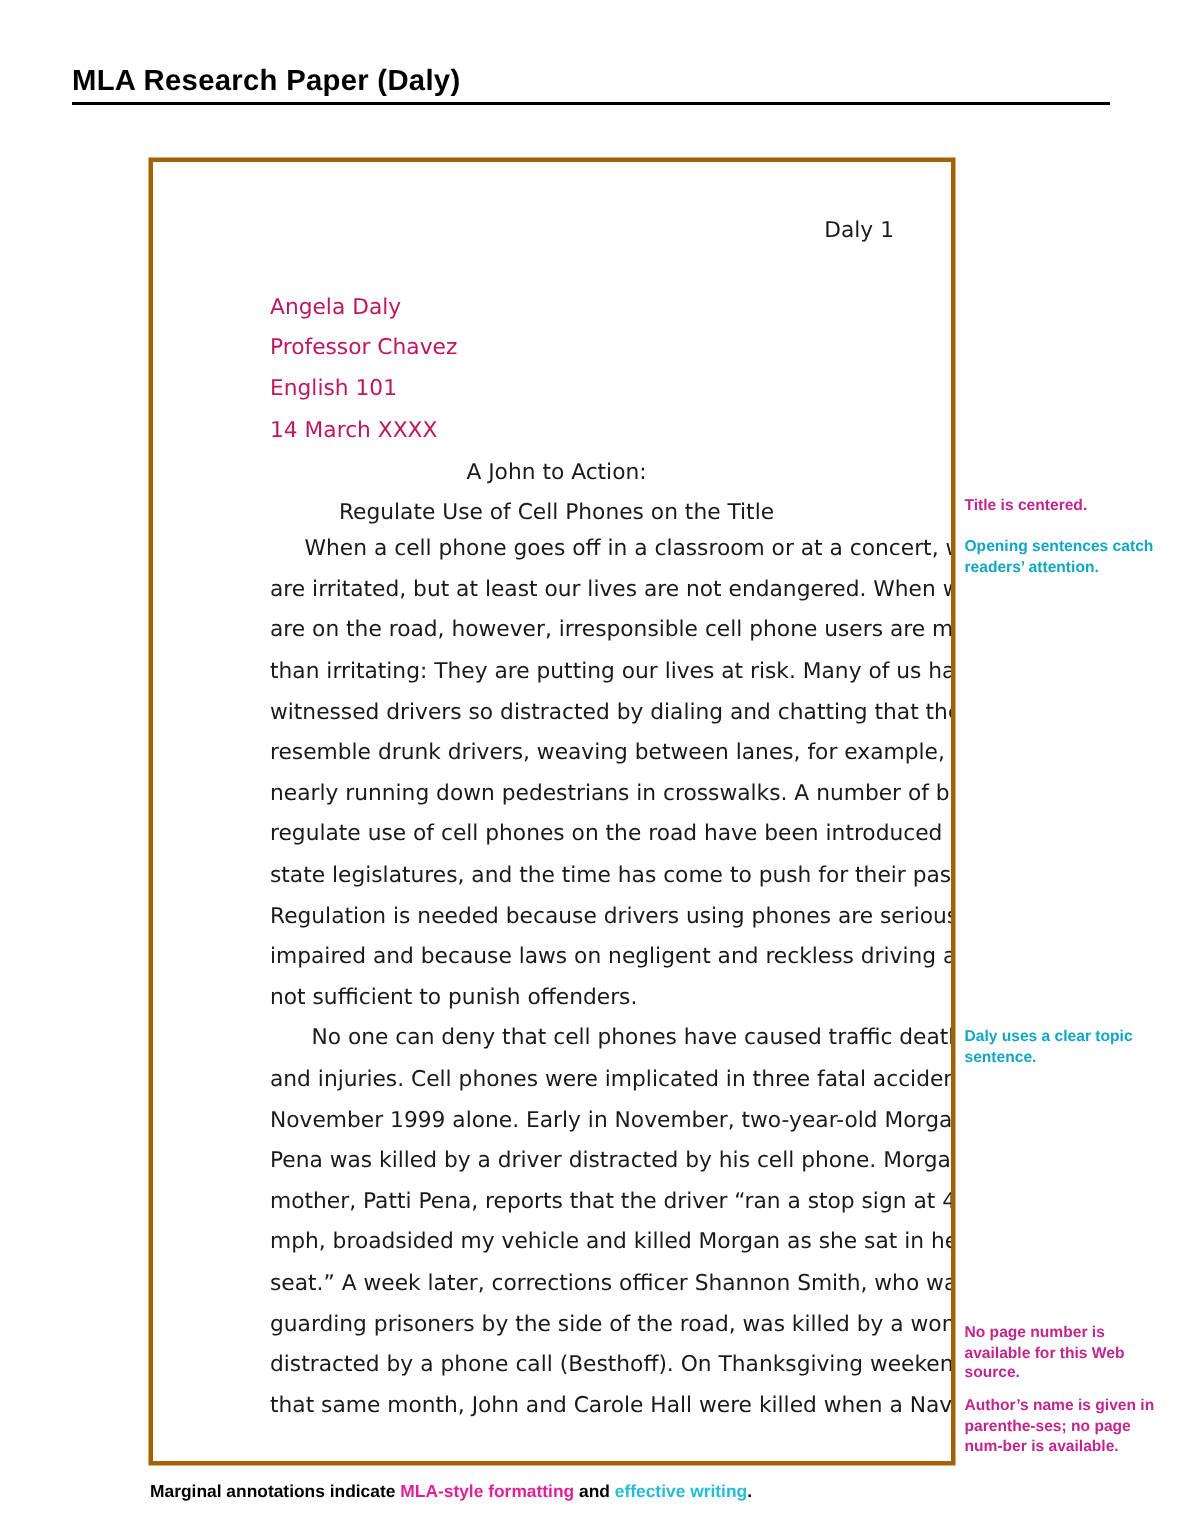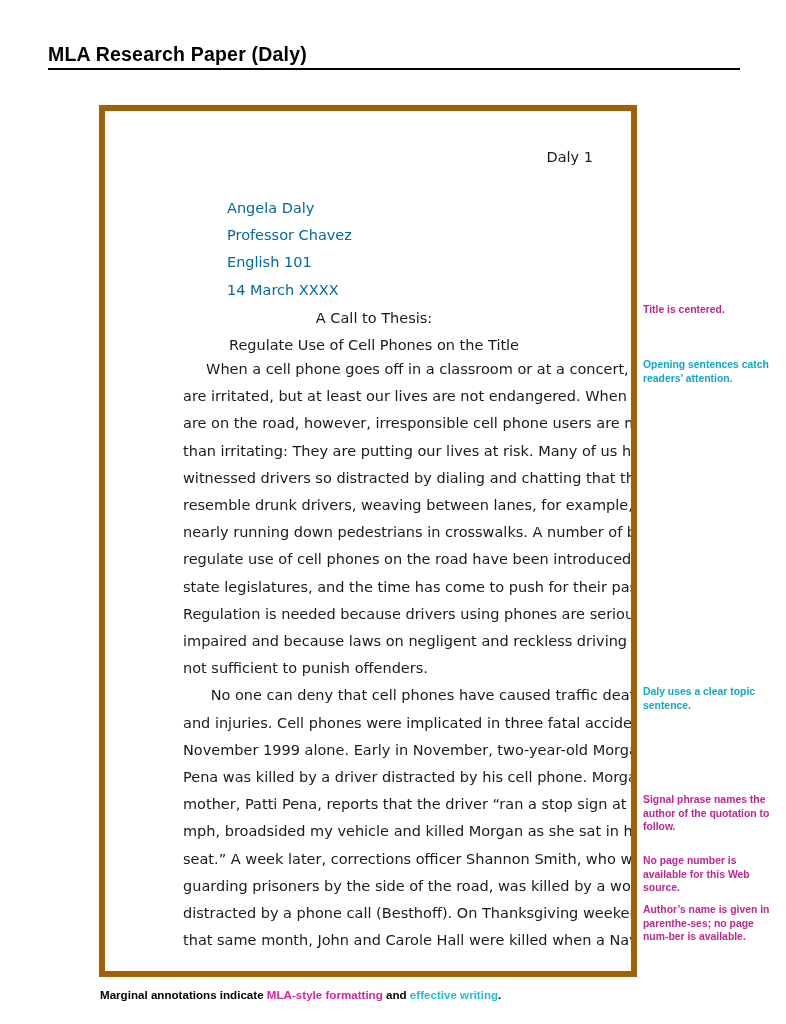--- a/index.html
+++ b/index.html
@@ -49,21 +49,21 @@
   }
 
   
   .doc-page {
     position: absolute;
     left: 99px;
     top: 105px;
     width: 538px;
     height: 872px;
     background: #ffffff;
-    border: 6px solid #a16207;
+    border: 3px solid #a16207;
     box-sizing: border-box;
     overflow: hidden;
   }
 
   .doc-inner {
     position: absolute;
     left: 0; top: 0;
     width: 100%;
     height: 100%;
   }
@@ -81,24 +81,23 @@
 
   
   .heading-block {
     position: absolute;
     left: 78px;
     top: 84px;
     width: 420px;
   }
   .heading-line {
     font-size: 14.5px;
-    color: #0369a1;
+    color: #be185d;
     line-height: 27.2px;
     white-space: nowrap;
-    margin-left: 44px;
   }
 
   
   .title-block {
     position: absolute;
     left: 40px;
     top: 194px;
     width: 458px;
     text-align: center;
   }
@@ -132,21 +131,21 @@
   }
   .annot {
     position: absolute;
     left: 0;
     width: 132px;
     font-family: "Liberation Sans", sans-serif;
     font-size: 10.4px;
     font-weight: bold;
     line-height: 13.6px;
   }
-  .annot.mla   { color: #c2268e; }
+  .annot.mla   { color: #c2268e; margin-top: 28px; }
   .annot.write { color: #11a7c4; }
 
   
   .footer {
     position: absolute;
     left: 100px;
     top: 988px;
     width: 640px;
     font-family: "Liberation Sans", sans-serif;
     font-size: 11.6px;
@@ -173,21 +172,21 @@
       <div class="running-head">Daly 1</div>
 
       <div class="heading-block">
         <div class="heading-line">Angela Daly</div>
         <div class="heading-line">Professor Chavez</div>
         <div class="heading-line">English 101</div>
         <div class="heading-line">14 March XXXX</div>
       </div>
 
       <div class="title-block">
-        <div class="title-line">A Call to Thesis:</div>
+        <div class="title-line">A John to Action:</div>
         <div class="title-line">Regulate Use of Cell Phones on the Title</div>
       </div>
 
       <div class="body-block">
 
         <div>
           <div class="body-line">     When a cell phone goes off in a classroom or at a concert, we</div>
           <div class="body-line">are irritated, but at least our lives are not endangered. When we</div>
           <div class="body-line">are on the road, however, irresponsible cell phone users are more</div>
           <div class="body-line">than irritating: They are putting our lives at risk. Many of us have</div>
@@ -221,23 +220,20 @@
   <div class="annots">
     <div class="annot mla" style="top:198px">
       <span>Title is centered.</span>
     </div>
     <div class="annot write" style="top:253px">
       <span>Opening sentences catch readers’ attention.</span>
     </div>
     <div class="annot write" style="top:580px">
       <span>Daly uses a clear topic sentence.</span>
     </div>
-    <div class="annot mla" style="top:688px">
-      <span>Signal phrase names the author of the quotation to follow.</span>
-    </div>
     <div class="annot mla" style="top:798px">
       <span>Author’s name is given in parenthe-ses; no page num-ber is available.</span>
     </div>
     <div class="annot mla" style="top:749px">
       <span>No page number is available for this Web source.</span>
     </div>
   </div>
 
   <div class="footer"><span>Marginal annotations indicate </span><span class="k-mla">MLA-style formatting</span><span> and </span><span class="k-write">effective writing</span><span>.</span></div>
 

